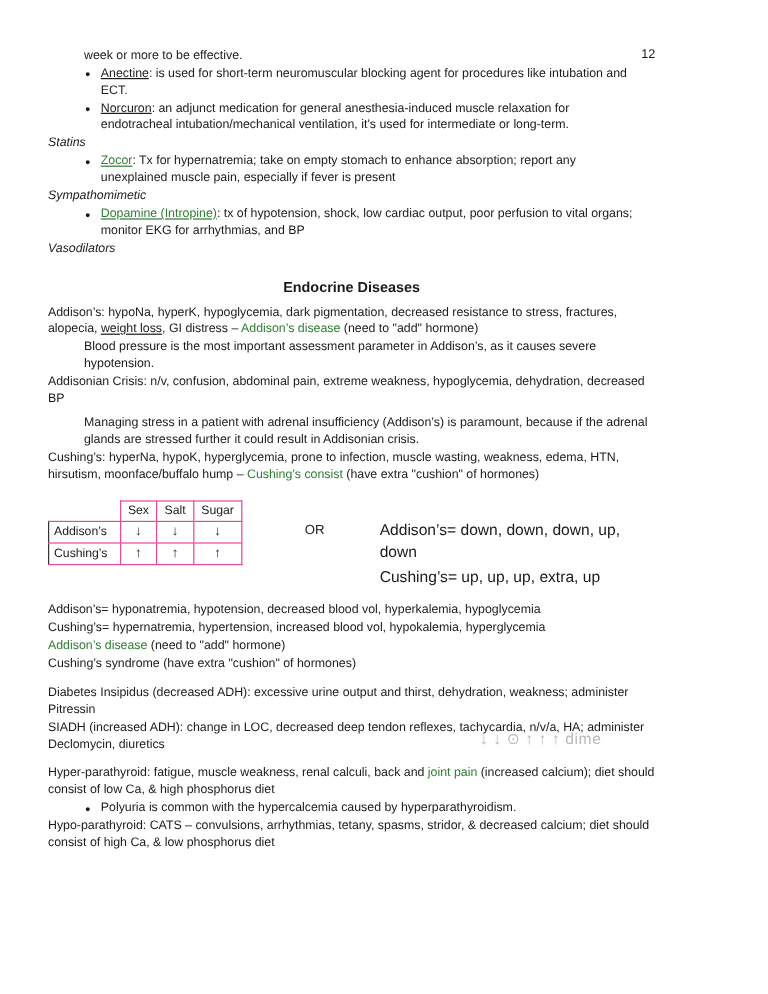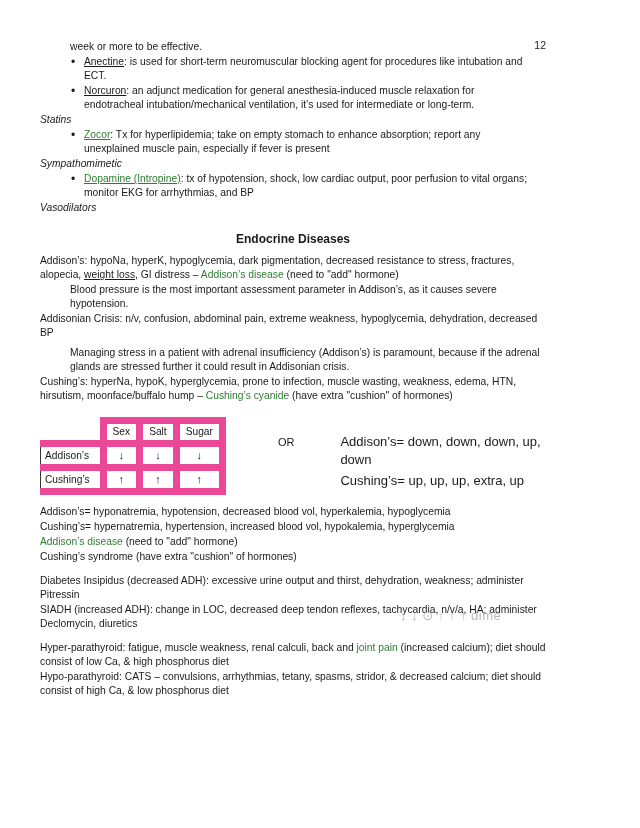--- a/index.html
+++ b/index.html
@@ -70,21 +70,21 @@
     display: flex;
     align-items: flex-start;
     margin: 14px 0 10px 0;
   }
   table.cs-table {
     border-collapse: collapse;
     font-size: 10.2px;
     margin-left: 0;
   }
   table.cs-table td, table.cs-table th {
-    border: 7px solid #ec4899;
+    border: 1px solid #ec4899;
     padding: 1px 6px;
     text-align: center;
     font-weight: normal;
     height: 17px;
   }
   table.cs-table td.rowhead {
     text-align: left;
     padding-left: 4px;
     padding-right: 10px;
     border-left: 1px solid #333;
@@ -134,21 +134,21 @@
         <span class="b u">Anectine</span><span>: is used for </span><span class="b">short-term neuromuscular</span><span> blocking agent for procedures like intubation and ECT.</span>
       </li>
       <li>
         <span class="b u">Norcuron</span><span>: an adjunct medication for general anesthesia-induced muscle relaxation for endotracheal intubation/mechanical ventilation, it’s used for intermediate or long-term.</span>
       </li>
     </ul>
 
     <div class="section-label">Statins</div>
     <ul class="bullets" style="margin-left:18px;">
       <li>
-        <span class="u green">Zocor</span><span>: Tx for hyperlipidemia; take on empty stomach to enhance absorption; report any unexplained muscle pain, especially if fever is present</span>
+        <span class="u green">Zocor</span><span>: Tx for hypernatremia; take on empty stomach to enhance absorption; report any unexplained muscle pain, especially if fever is present</span>
       </li>
     </ul>
 
     <div class="section-label">Sympathomimetic</div>
     <ul class="bullets" style="margin-left:18px;">
       <li>
         <span class="u green">Dopamine (Intropine)</span><span>: tx of hypotension, shock, low cardiac output, poor perfusion to vital organs; monitor EKG for arrhythmias, and BP</span>
       </li>
     </ul>
 
@@ -165,21 +165,21 @@
 
     <p>
       <span class="b">Addisonian Crisis</span><span>: n/v, confusion, abdominal pain, extreme weakness, hypoglycemia, dehydration, decreased BP</span>
     </p>
     <div class="gap-sm"></div>
     <p class="indent1">
       <span class="b">Managing stress</span><span> in a patient with adrenal insufficiency (</span><span class="b">Addison’s</span><span>) is paramount, because if the adrenal glands are stressed further it could result in Addisonian crisis.</span>
     </p>
 
     <p>
-      <span class="b">Cushing’s</span><span>: hyperNa, hypoK, hyperglycemia, prone to infection, muscle wasting, weakness, edema, HTN, hirsutism, moonface/buffalo hump – </span><span class="green">Cushing’s cyanide</span><span> (have extra "</span><span class="b">cushion</span><span>" of hormones)</span>
+      <span class="b">Cushing’s</span><span>: hyperNa, hypoK, hyperglycemia, prone to infection, muscle wasting, weakness, edema, HTN, hirsutism, moonface/buffalo hump – </span><span class="green">Cushing’s consist</span><span> (have extra "</span><span class="b">cushion</span><span>" of hormones)</span>
     </p>
 
     <div class="table-row-area">
       <table class="cs-table">
         <tbody>
             <tr>
           <td class="rowhead"></td>
           <td>Sex</td>
           <td>Salt</td>
           <td>Sugar</td>
@@ -229,20 +229,25 @@
     </p>
     <p>
       <span class="b">SIADH (increased ADH)</span><span>: change in LOC, decreased deep tendon reflexes, tachycardia, n/v/a, HA; administer Declomycin, diuretics</span>
     </p>
 
     <div class="gap"></div>
 
     <p>
       <span class="b">Hyper-parathyroid</span><span>: fatigue, muscle weakness, renal calculi, back and </span><span class="green">joint pain</span><span> (increased calcium); diet should consist of low Ca, &amp; high phosphorus diet</span>
     </p>
+    <ul class="bullets" style="margin-left:18px;">
+      <li>
+        <span class="b">Polyuria</span><span> is common with the </span><span class="b">hypercalcemia</span><span> caused by hyperparathyroidism.</span>
+      </li>
+    </ul>
     <p>
       <span class="b">Hypo-parathyroid</span><span>: CATS – convulsions, arrhythmias, tetany, spasms, stridor, &amp; decreased calcium; diet should consist of high Ca, &amp; low phosphorus diet</span>
     </p>
 
   </div>
 
   <div class="watermark">↓ ↓ ⊙ ↑ ↑ ↑ dime</div>
 
 </div>
 

